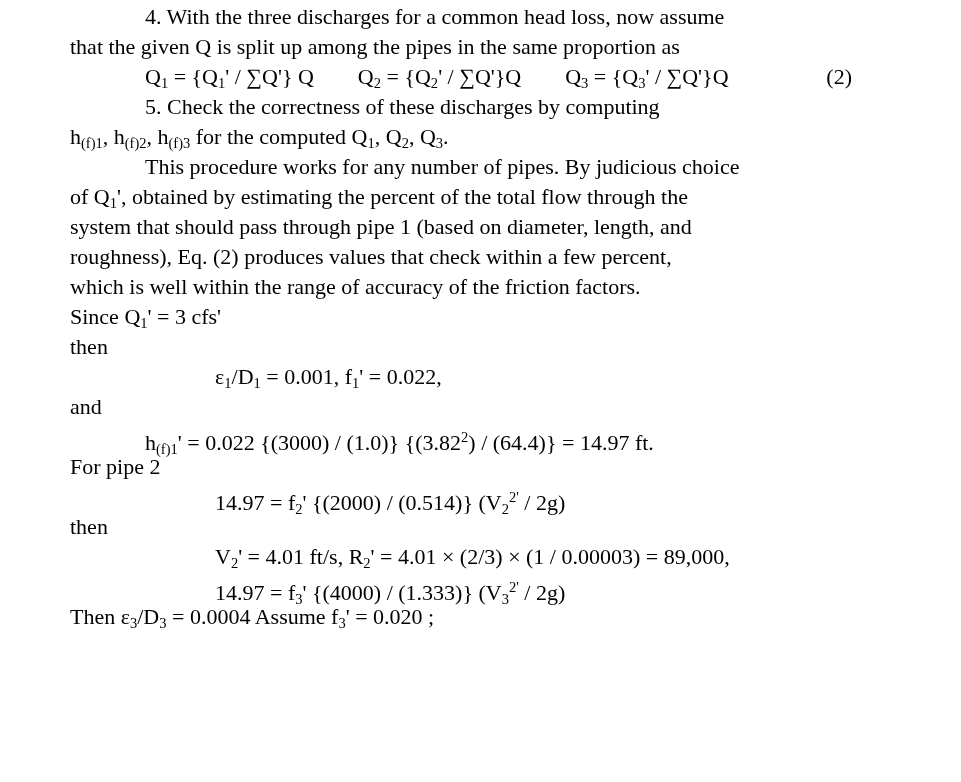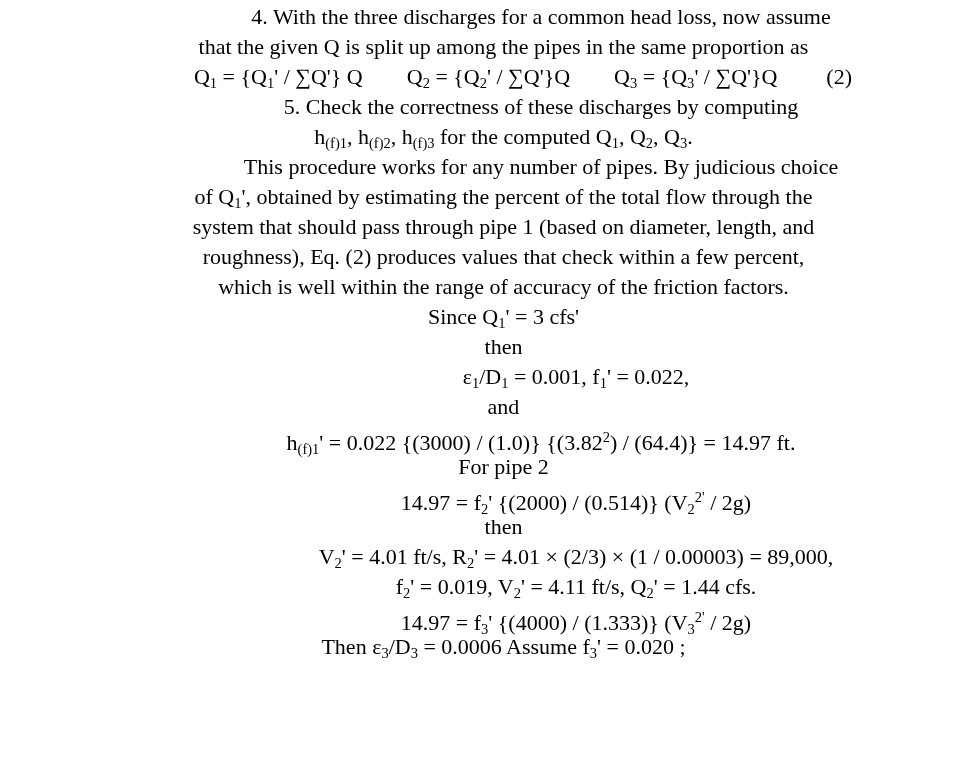--- a/index.html
+++ b/index.html
@@ -7,21 +7,20 @@
     position: relative;
     width: 961px;
     height: 782px;
     box-sizing: border-box;
     background: #ffffff;
     color: #000000;
     font-family: "Liberation Serif", "DejaVu Serif", serif;
     font-size: 22px;
     padding: 2px 24px 0 70px;
     overflow: hidden;
-    text-align: center;
   }
   .line {
     height: 30px;
     line-height: 30px;
     white-space: nowrap;
   }
   .i1 { padding-left: 75px; }
   .i2 { padding-left: 145px; }
   .sub {
     font-size: 0.66em;
@@ -57,17 +56,16 @@
       <div class="line"><span class="txt">which is well within the range of accuracy of the friction factors.</span></div>
       <div class="line"><span class="txt">Since Q</span><span class="sub">1</span><span class="txt">' = 3 cfs'</span></div>
       <div class="line"><span class="txt">then</span></div>
       <div class="line i2 eq"><span class="txt">ε</span><span class="sub">1</span><span class="txt">/D</span><span class="sub">1</span><span class="txt"> = 0.001, f</span><span class="sub">1</span><span class="txt">' = 0.022,</span></div>
       <div class="line"><span class="txt">and</span></div>
       <div class="line i1 eq"><span class="txt">h</span><span class="sub">(f)1</span><span class="txt">' = 0.022 {(3000) / (1.0)} {(3.82</span><span class="sup">2</span><span class="txt">) / (64.4)} = 14.97 ft.</span></div>
       <div class="line"><span class="txt">For pipe 2</span></div>
       <div class="line i2 eq"><span class="txt">14.97 = f</span><span class="sub">2</span><span class="txt">' {(2000) / (0.514)} (V</span><span class="sub">2</span><span class="sup">2'</span><span class="txt"> / 2g)</span></div>
       <div class="line"><span class="txt">then</span></div>
       <div class="line i2 eq"><span class="txt">V</span><span class="sub">2</span><span class="txt">' = 4.01 ft/s, R</span><span class="sub">2</span><span class="txt">' = 4.01 × (2/3) × (1 / 0.00003) = 89,000,</span></div>
-      <div class="line i2 eq"><span class="txt">f</span><span class="sub">2</span><span class="txt">' = 0.019, V</span><span class="sub">2</span><span class="txt">' = 4.11 ft/s, Q</span><span class="sub">2</span><span class="txt">' = 1.44 cfs.</span></div>
       <div class="line i2 eq"><span class="txt">14.97 = f</span><span class="sub">3</span><span class="txt">' {(4000) / (1.333)} (V</span><span class="sub">3</span><span class="sup">2'</span><span class="txt"> / 2g)</span></div>
-      <div class="line"><span class="txt">Then ε</span><span class="sub">3</span><span class="txt">/D</span><span class="sub">3</span><span class="txt"> = 0.0006 Assume f</span><span class="sub">3</span><span class="txt">' = 0.020 ;</span></div>
+      <div class="line"><span class="txt">Then ε</span><span class="sub">3</span><span class="txt">/D</span><span class="sub">3</span><span class="txt"> = 0.0004 Assume f</span><span class="sub">3</span><span class="txt">' = 0.020 ;</span></div>
     </div>
 </div>
 
 </body></html>

